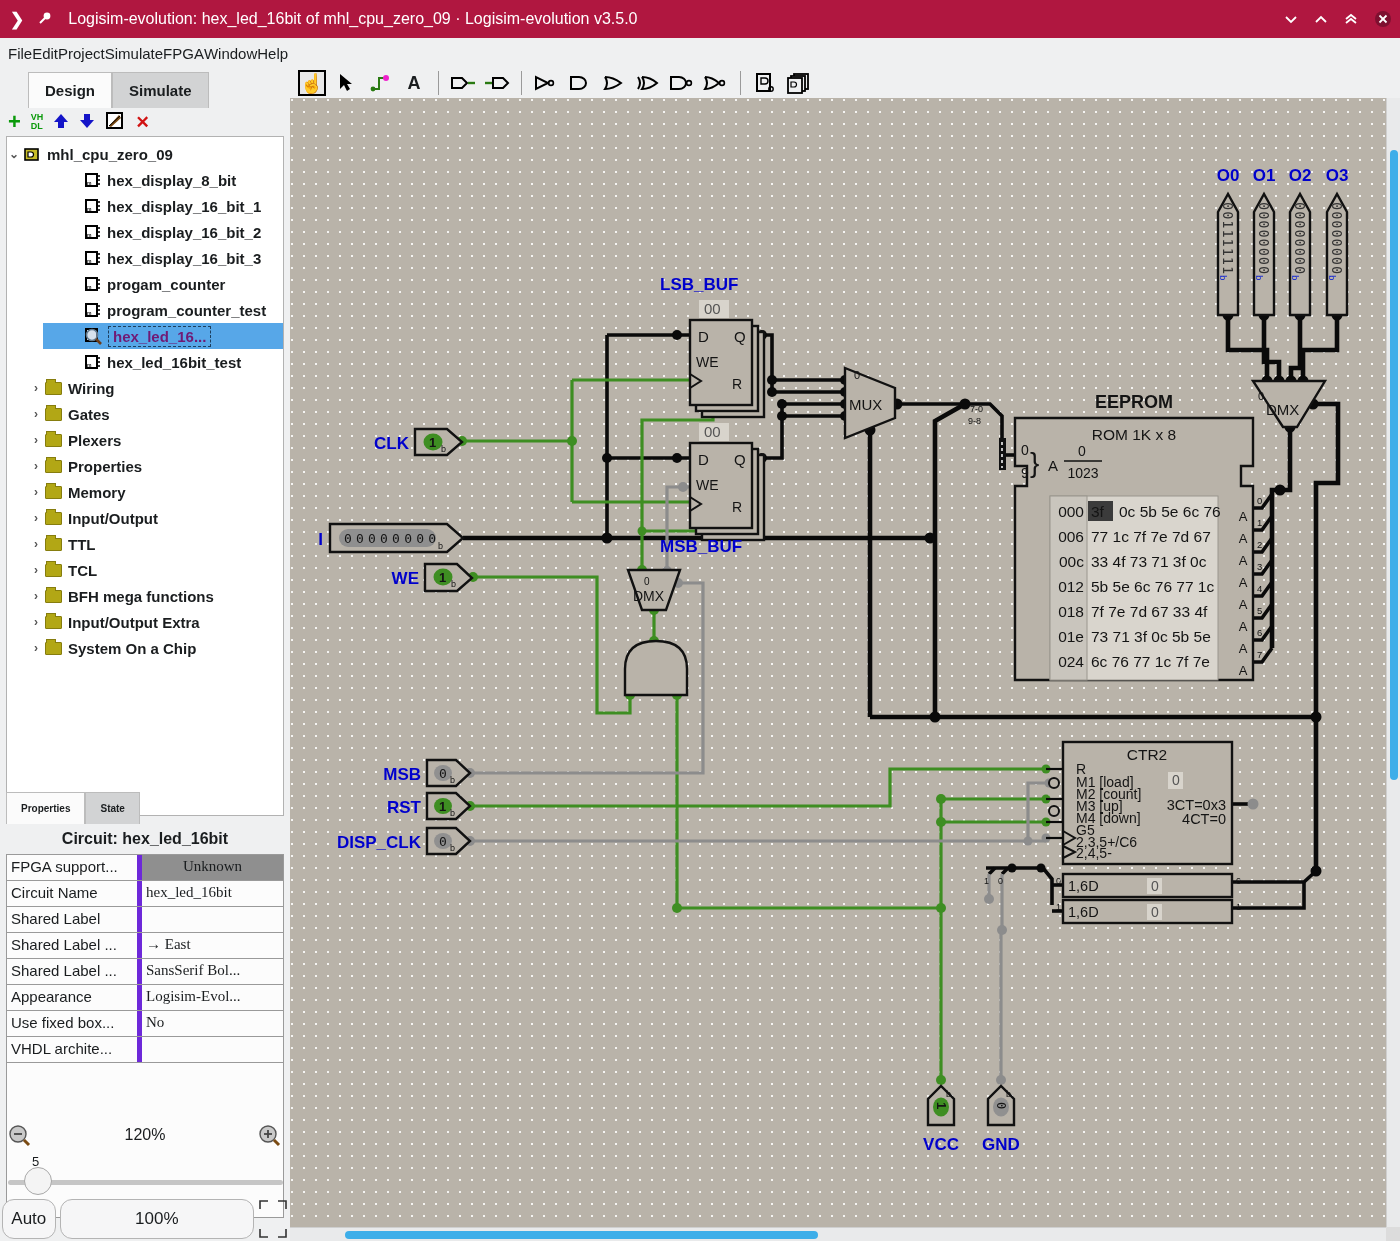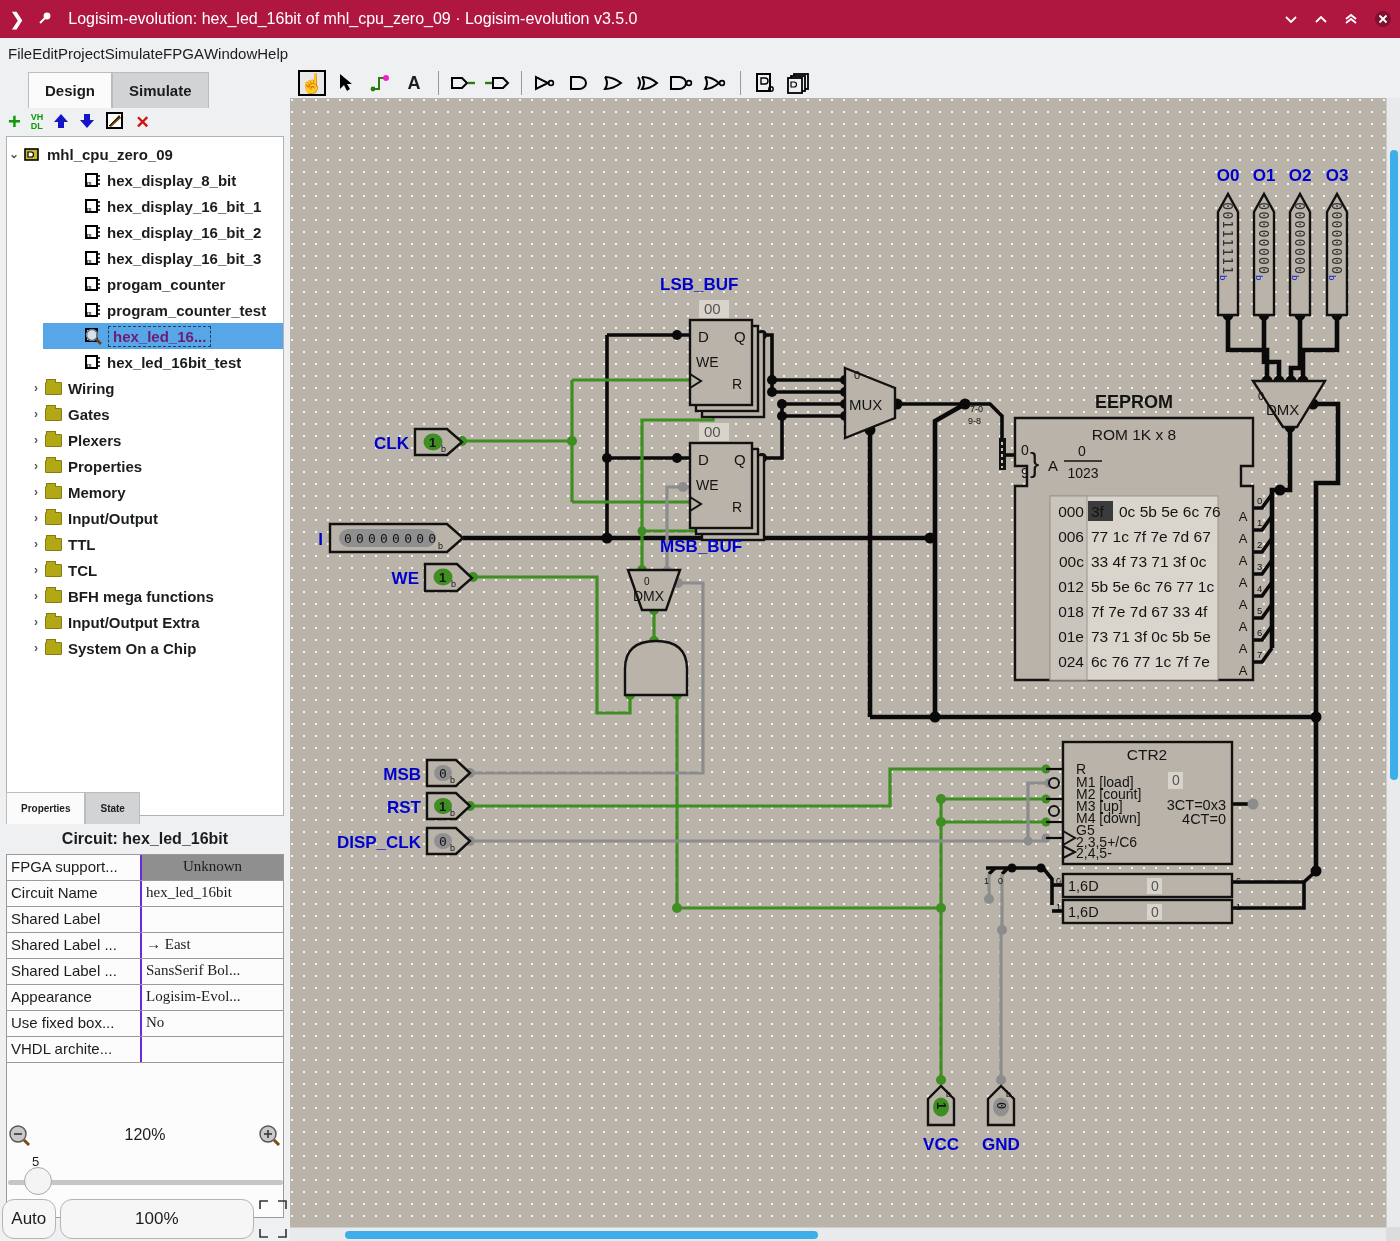--- a/index.html
+++ b/index.html
@@ -38,21 +38,21 @@
   .folderic { width:17px; height:13px; background:#b2a715; border:1px solid #867d0e; border-radius:1px; position:relative; }
   .folderic:before { content:""; position:absolute; left:0; top:-4px; width:8px; height:3px; background:#b2a715; border:1px solid #867d0e; border-bottom:none; }
   
   .proptabs { position:absolute; left:6px; top:684px; display:flex; }
   .ptab { height:32px; padding:0 14px; display:flex; align-items:center; font-weight:bold; font-size:10px; border:1px solid #bcbcbc; border-bottom:none;}
   .ptab.active { background:#fbfbfb; }
   .ptab.inactive { background:#d2d3d4; }
   .circtitle { position:absolute; left:0; top:722px; width:290px; text-align:center; font-weight:bold; font-size:16px; }
   .proptable { position:absolute; left:6px; top:746px; width:278px; height:364px; background:#fcfcfc; border:1px solid #9a9a9a; }
   .prow { display:flex; height:26px; border-bottom:1px solid #9a9a9a; font-size:15px; }
-  .prow .pname { width:135px; border-right:2px solid #6d28d9; padding:3px 0 0 4px; overflow:hidden; white-space:nowrap; }
+  .prow .pname { width:135px; border-right:5px solid #6d28d9; padding:3px 0 0 4px; overflow:hidden; white-space:nowrap; }
   .prow .pval { flex:1; padding:3px 0 0 4px; overflow:hidden; white-space:nowrap;font-family:Liberation Serif, serif; }
   .prow.unknown .pval { background:#8f8f8f; text-align:center; padding-left:0; }
   
   .zoomrow { position:absolute; left:0; top:1014px; width:290px; height:30px; }
   .zoomrow .zlevel { position:absolute; left:0; width:290px; text-align:center; top:4px; font-size:16px; }
   .zoomrow .zout { position:absolute; left:8px; top:2px; }
   .zoomrow .zin { position:absolute; right:8px; top:2px; }
   .sliderwrap { position:absolute; left:0; top:1046px; width:290px; height:46px; }
   .slidernum { position:absolute; left:32px; top:0; font-size:13px; }
   .slidertrack { position:absolute; left:8px; top:26px; width:275px; height:5px; background:#c6c6c6; border-radius:3px; }

